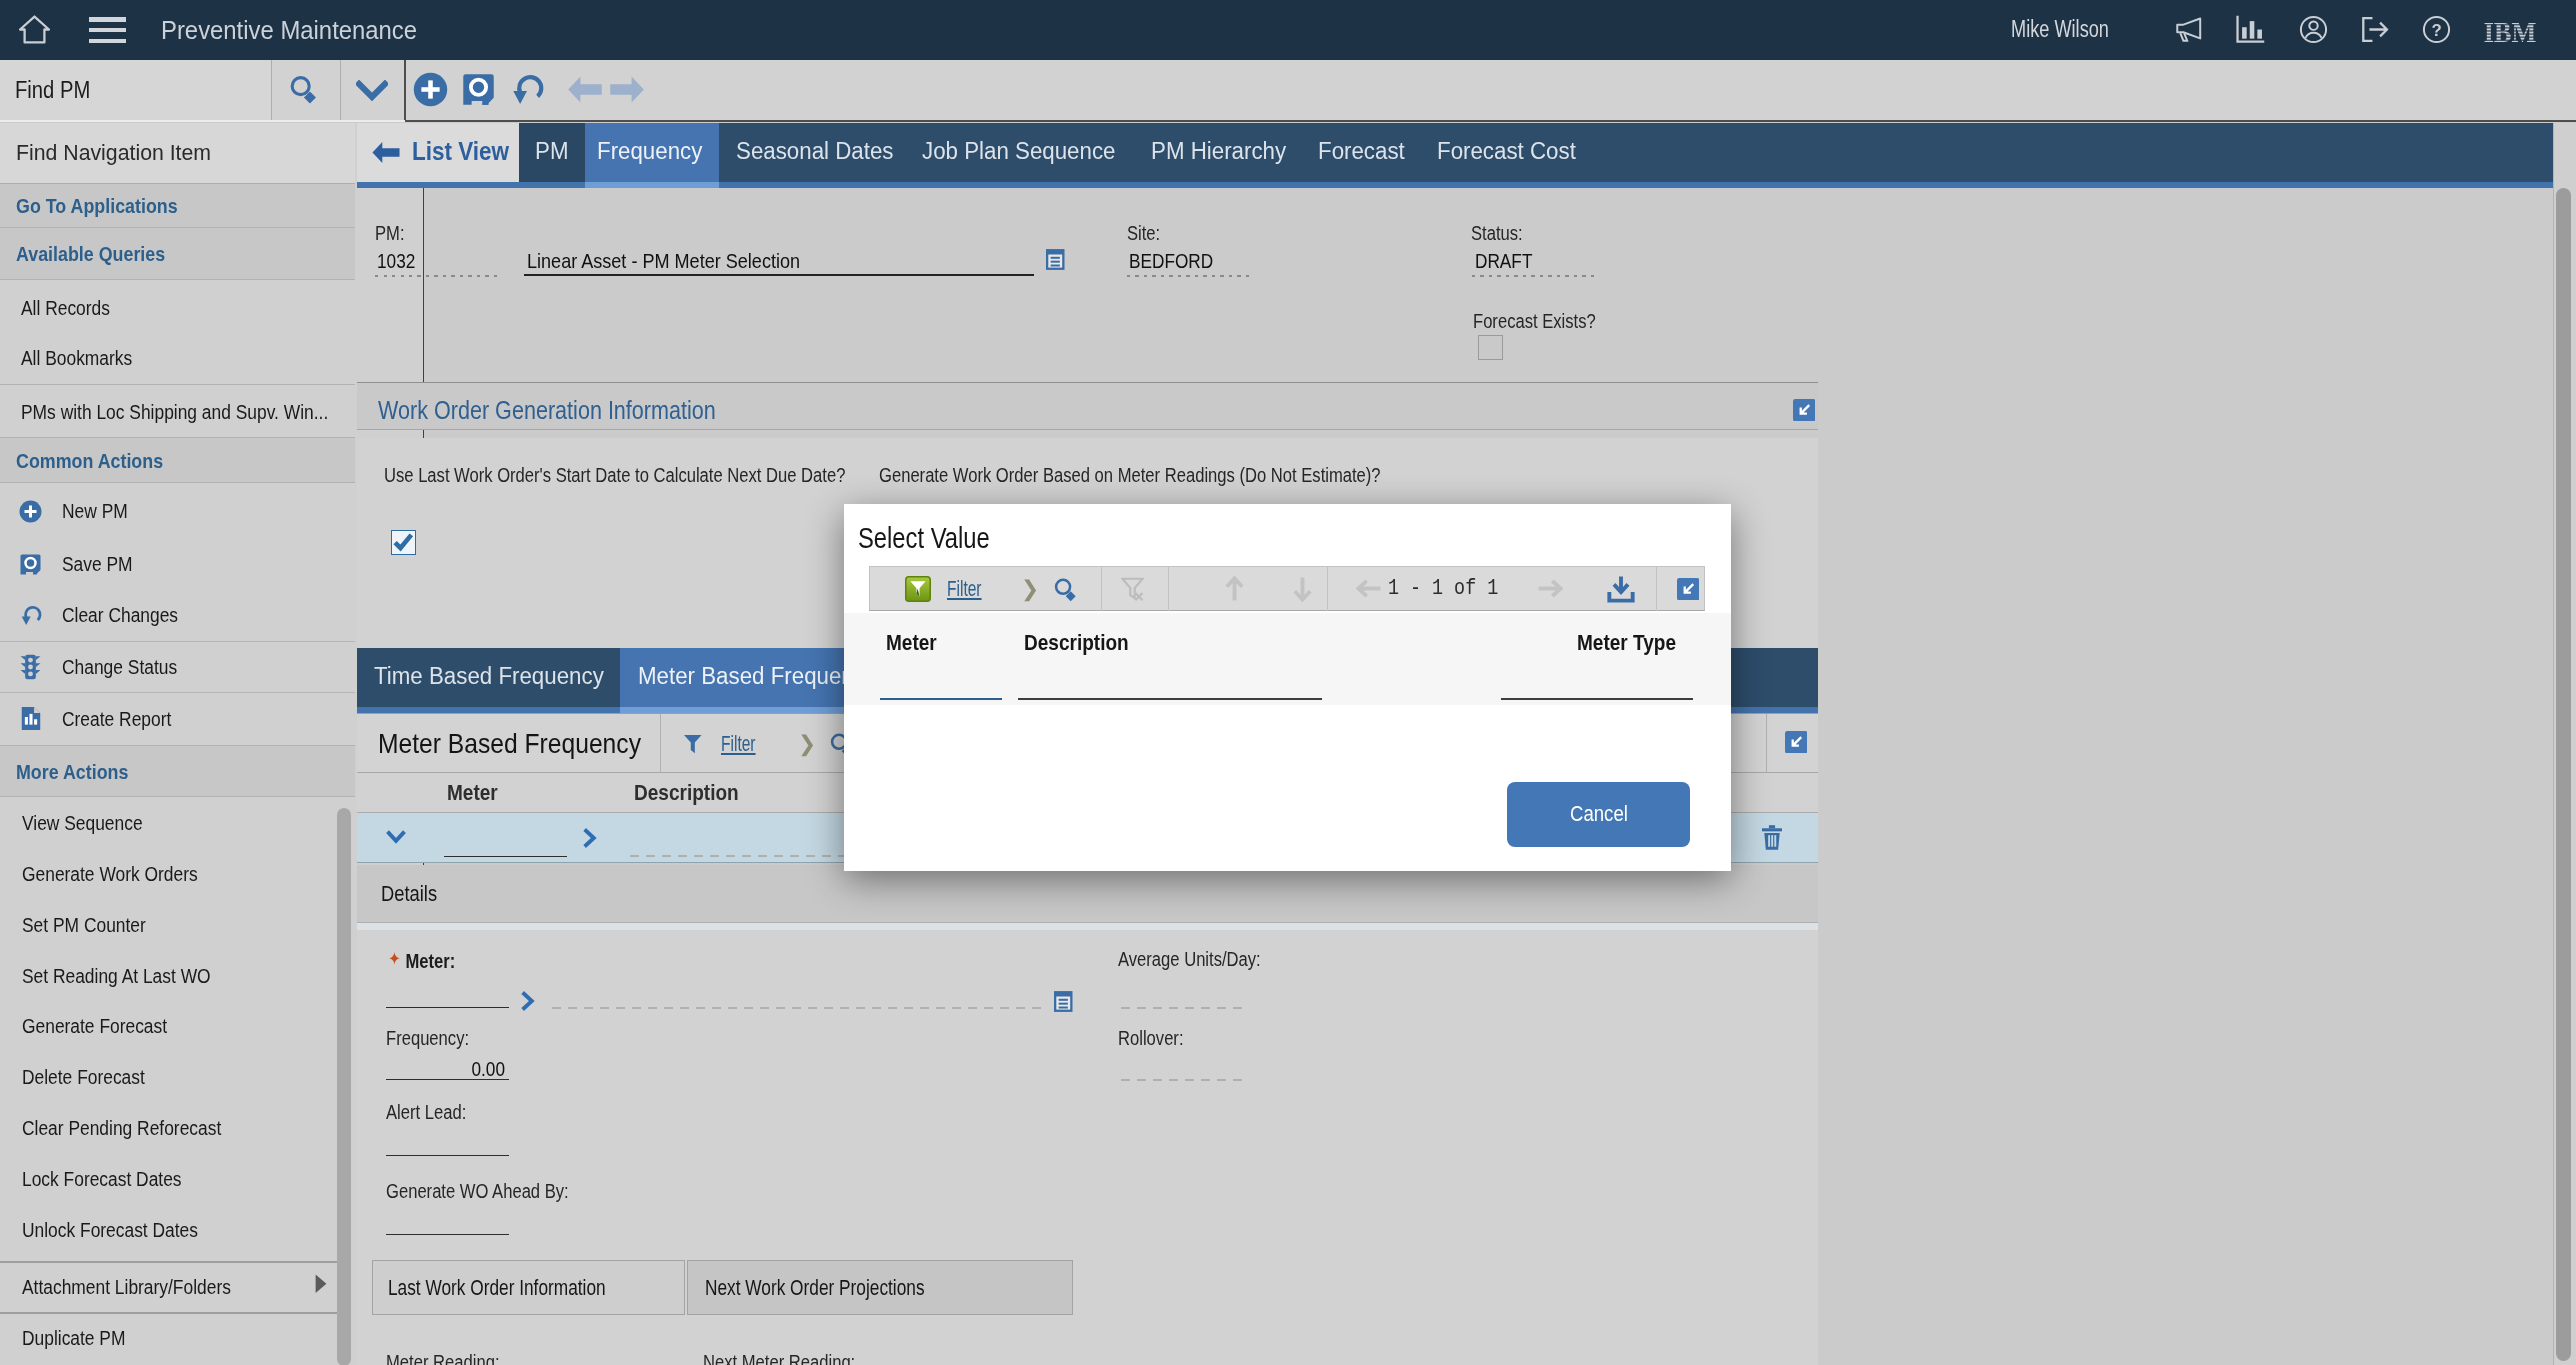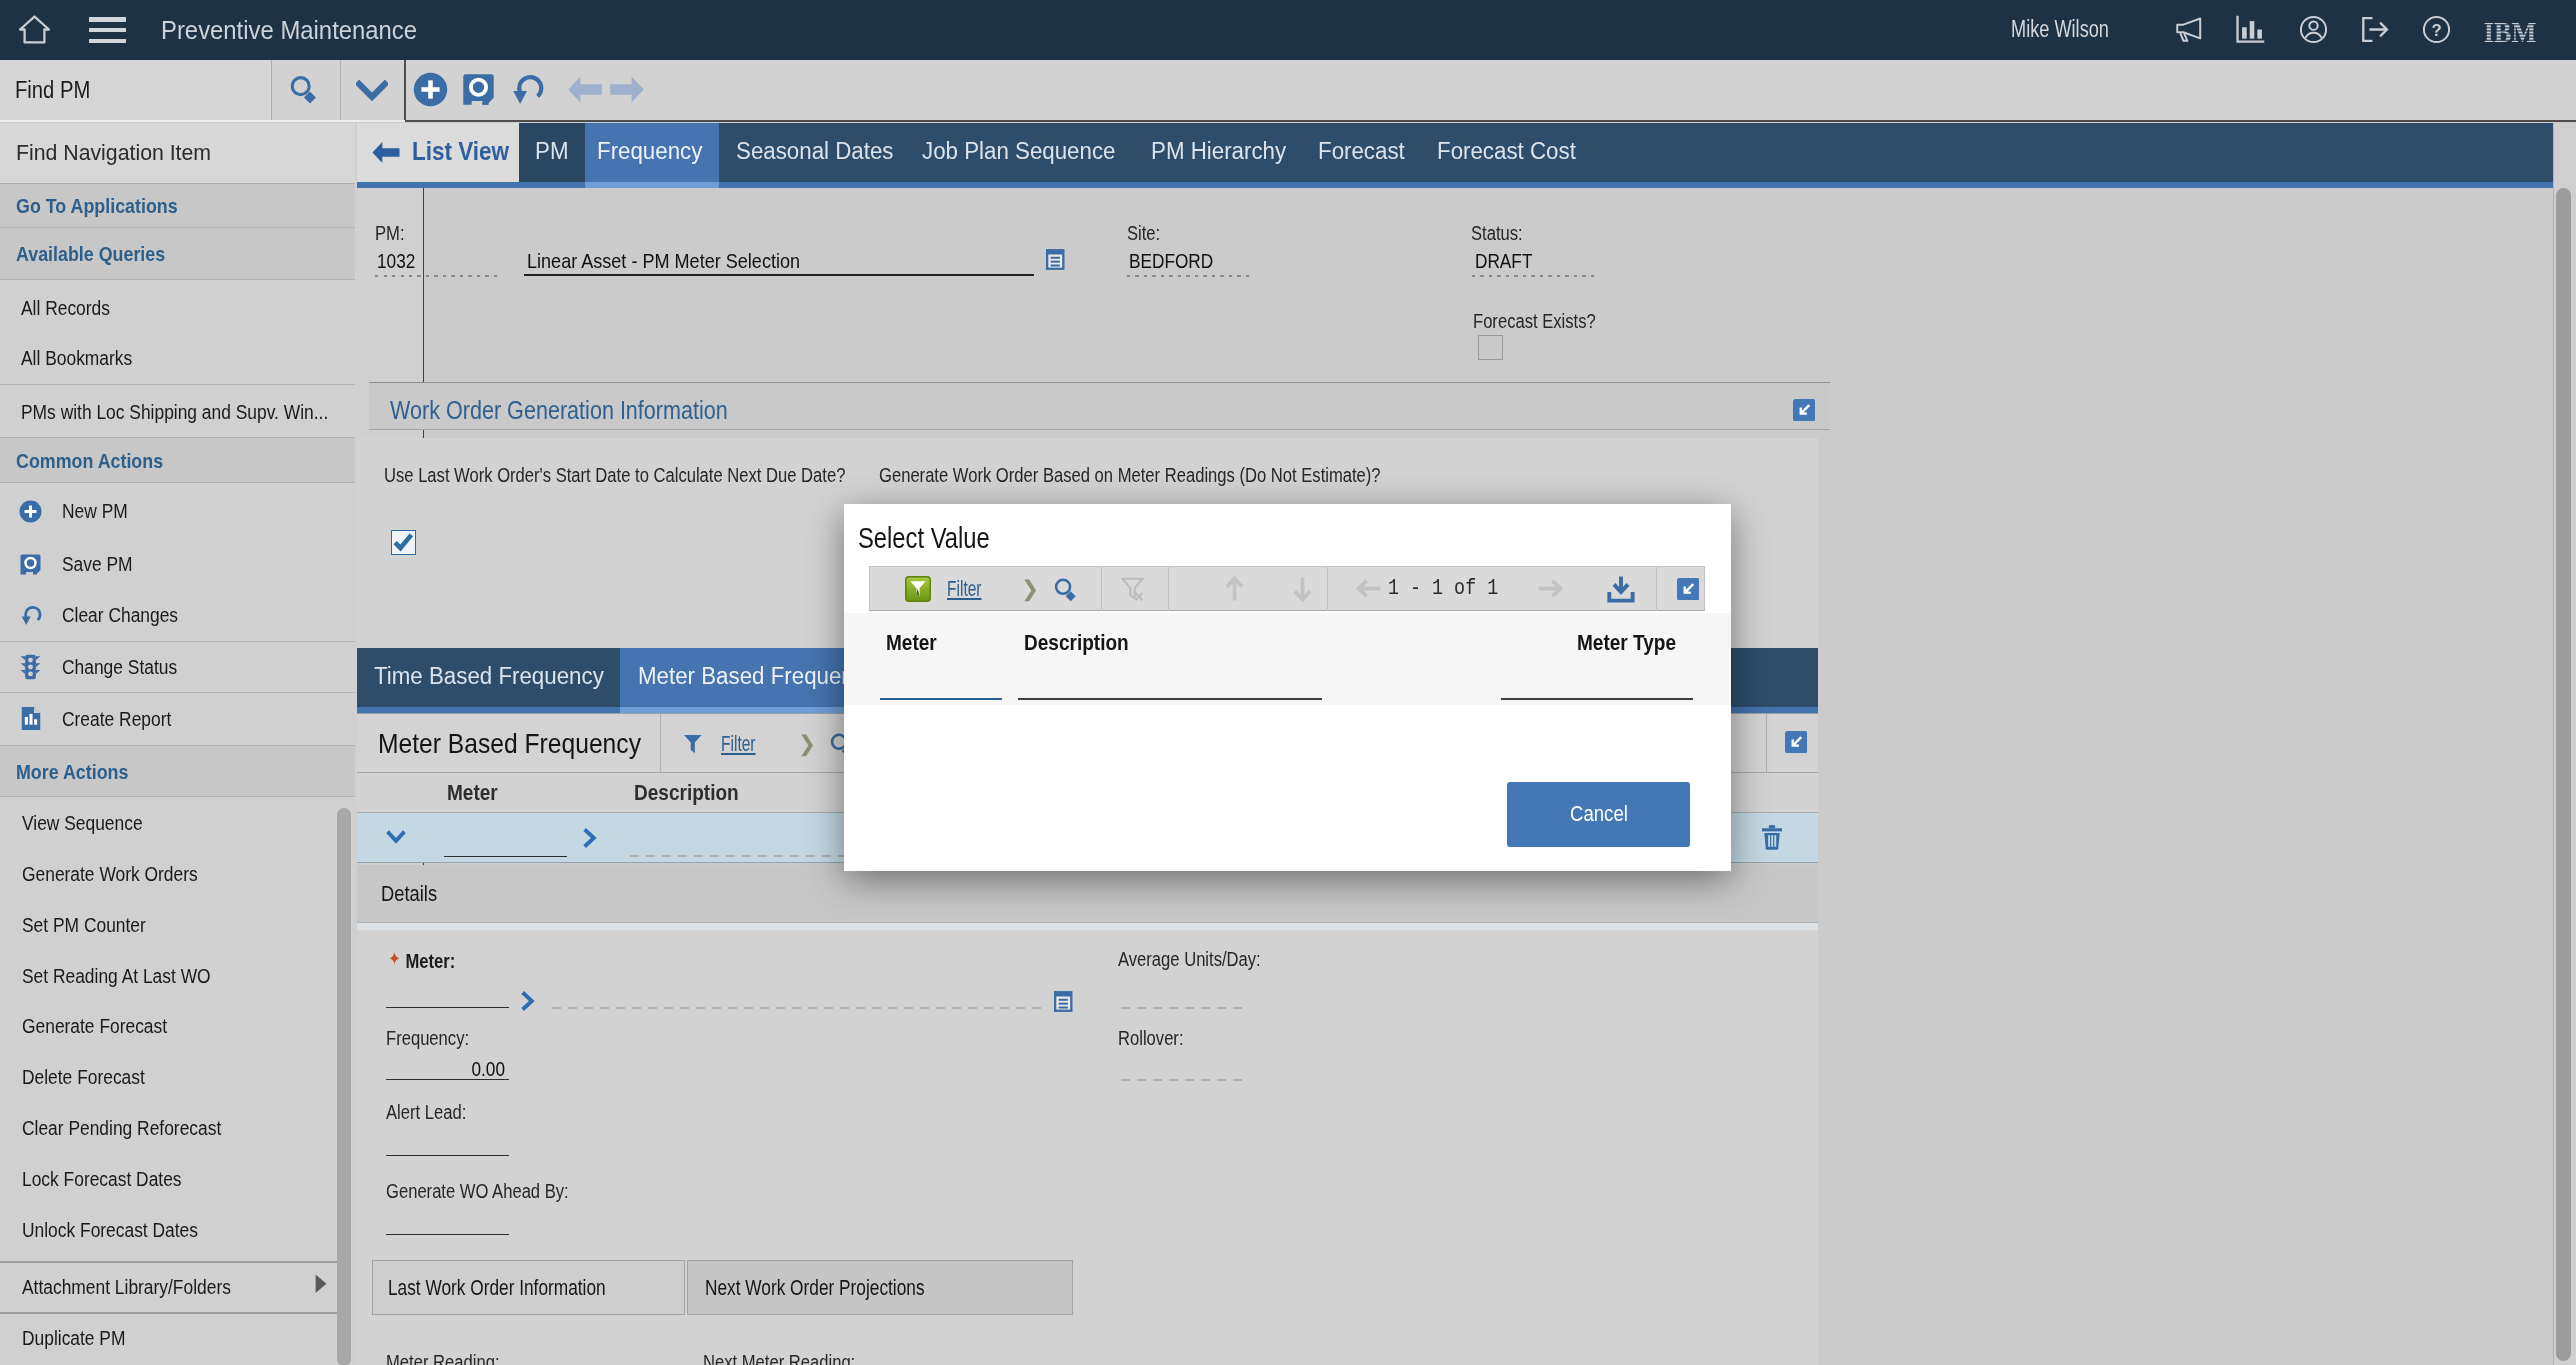--- a/index.html
+++ b/index.html
@@ -235,21 +235,21 @@
 </svg>
 <div class="tx lbl" style="left:1127px;top:222px">Site:</div>
 <div class="tx val" style="left:1129px;top:249px">BEDFORD</div>
 <div class="dotted" style="left:1127px;top:275px;width:124px"></div>
 <div class="tx lbl" style="left:1471px;top:222px">Status:</div>
 <div class="tx val" style="left:1475px;top:249px">DRAFT</div>
 <div class="dotted" style="left:1472px;top:275px;width:127px"></div>
 <div class="tx lbl" style="left:1473px;top:310px">Forecast Exists?</div>
 <div class="abs" style="left:1478px;top:335px;width:25px;height:25px;background:#c9c9c9;border:1.5px solid #9a9a9a"></div>
 
-<div class="abs" style="left:369px;top:382px;width:1461px;height:48px;background:#c9c9c9;border-top:1.5px solid #8f8f8f;border-bottom:0.8px solid #a6a6a6">
+<div class="abs" style="left:357px;top:382px;width:1461px;height:48px;background:#c9c9c9;border-top:1.5px solid #8f8f8f;border-bottom:0.8px solid #a6a6a6">
   <div class="tx" style="left:21px;top:0;line-height:54px;font-size:26px;color:#2f6091;transform:scaleX(.83)">Work Order Generation Information</div>
 </div>
 <svg class="abs" style="left:1793px;top:399px" width="22.4" height="22.4" viewBox="0 0 29 29">
   <rect width="29" height="29" rx="3" fill="#4377b5"></rect>
   <path d="M21 8 L10 19 M10 11 L10 19 L18 19" stroke="#fff" stroke-width="3" fill="none"></path>
 </svg>
 <div class="abs" style="left:357px;top:438px;width:1461px;height:210px;background:#d2d2d2"></div>
 <div class="tx lbl" style="left:384px;top:464px">Use Last Work Order's Start Date to Calculate Next Due Date?</div>
 <div class="tx lbl" style="left:879px;top:464px">Generate Work Order Based on Meter Readings (Do Not Estimate)?</div>
 <div class="abs" style="left:391px;top:530px;width:25.4px;height:25.4px;background:#eef4f9;border:1.5px solid #2d6ca2">
@@ -401,17 +401,17 @@
   <svg class="abs" style="left:833px;top:74px" width="22.4" height="22.4" viewBox="0 0 29 29">
     <rect width="29" height="29" rx="3" fill="#4377b5"></rect>
     <path d="M21 8 L10 19 M10 11 L10 19 L18 19" stroke="#fff" stroke-width="3" fill="none"></path>
   </svg>
   <div class="tx" style="left:42px;top:126px;font-size:22.4px;font-weight:bold;color:#161616;transform-origin:0 0;transform:scaleX(.85)">Meter</div>
   <div class="tx" style="left:180px;top:126px;font-size:22.4px;font-weight:bold;color:#161616;transform-origin:0 0;transform:scaleX(.85)">Description</div>
   <div class="tx" style="left:733px;top:126px;font-size:22.4px;font-weight:bold;color:#161616;transform-origin:0 0;transform:scaleX(.85)">Meter Type</div>
   <div class="abs" style="left:36px;top:194px;width:122px;height:2.3px;background:#2c5f8e"></div>
   <div class="abs" style="left:174px;top:194px;width:304px;height:2.3px;background:#3d3d3d"></div>
   <div class="abs" style="left:657px;top:194px;width:192px;height:2.3px;background:#3d3d3d"></div>
-  <div class="abs" style="left:663px;top:278px;width:183px;height:65px;background:#4377b5;border-radius:3px">
+  <div class="abs" style="left:663px;top:278px;width:183px;height:65px;background:#4377b5;border-radius:8px">
     <div class="tx" style="left:63px;top:0;line-height:63px;font-size:22.4px;color:#fff;transform:scaleX(.83)">Cancel</div>
   </div>
 </div>
 
 
 </body></html>

